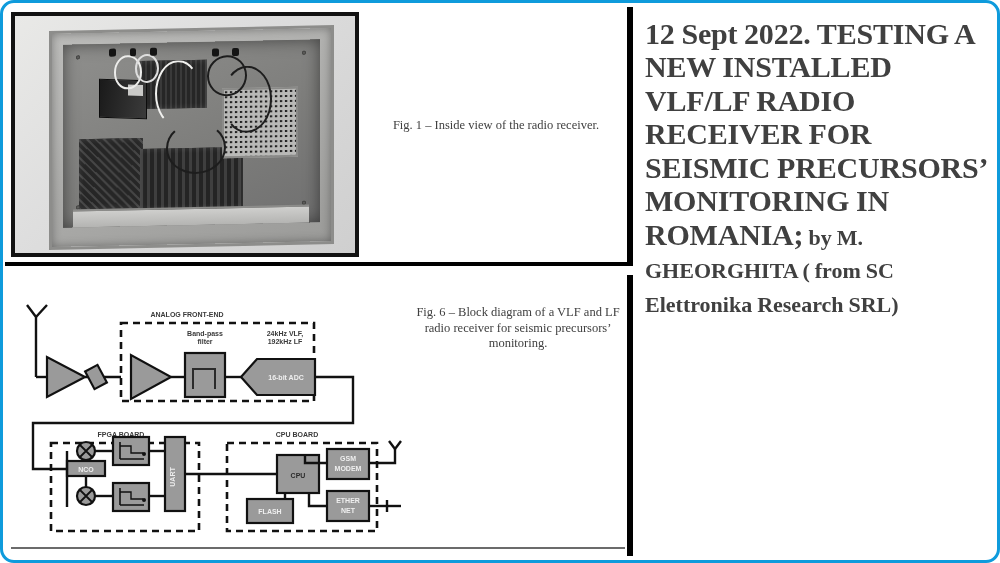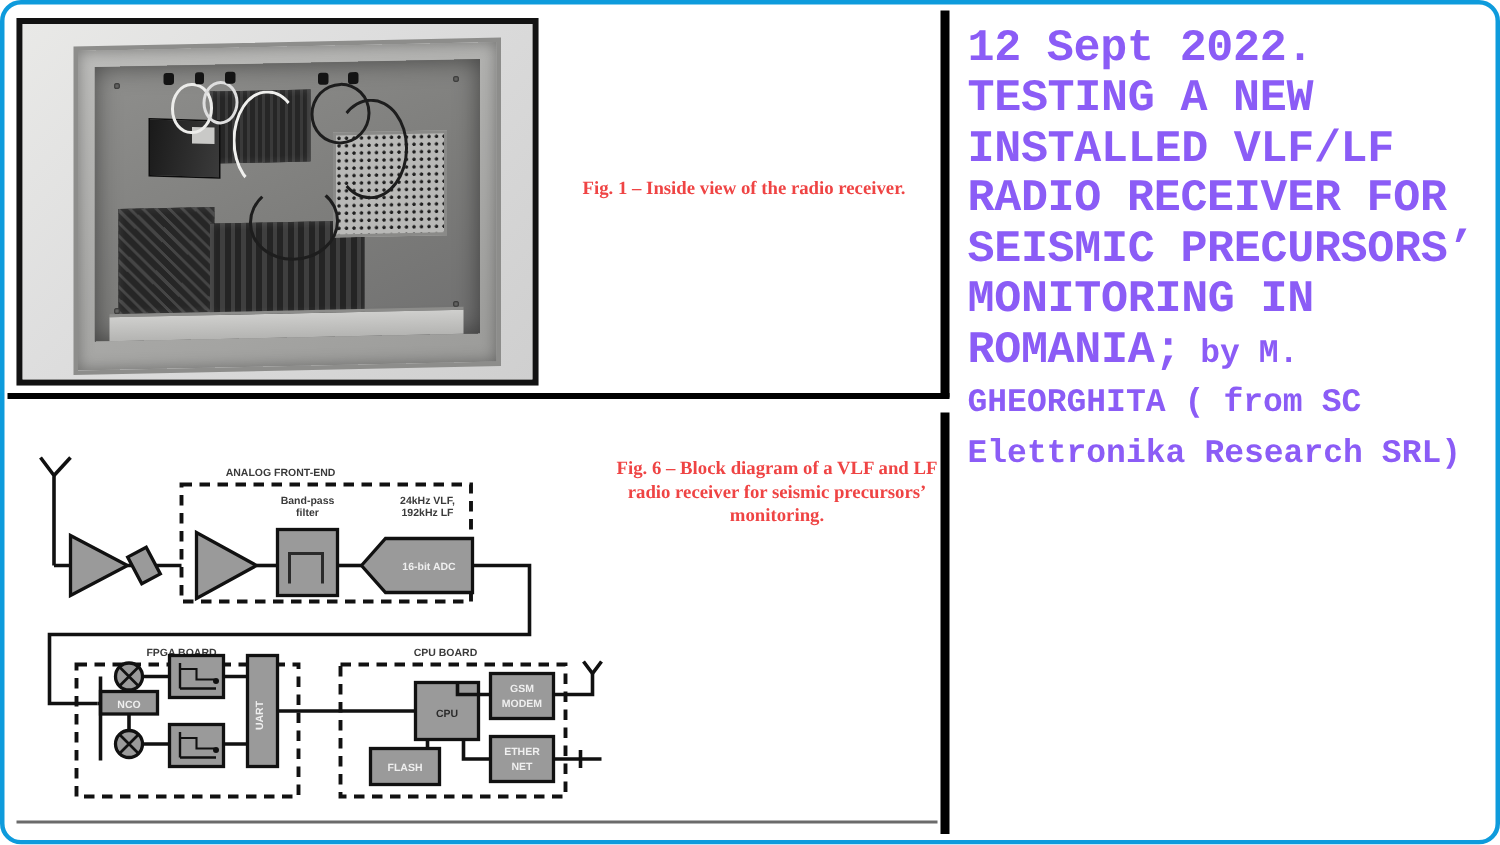--- a/index.html
+++ b/index.html
@@ -171,25 +171,24 @@
     left: 4%; bottom: 0%;
     width: 92%; height: 9%;
     background: linear-gradient(180deg,#cfcfcd,#b4b4b2);
     border-top: 2px solid #8c8c8a;
   }
 
   
   .caption {
     position: absolute;
     font-family: "Liberation Serif", serif;
-    color: #ef4444;
+    color: #404040;
     font-size: 12.5px;
     line-height: 1.25;
     text-align: center;
-    font-weight: bold;
   }
   #fig1-caption {
     left: 368px; top: 115px;
     width: 250px;
   }
   #fig2-caption {
     left: 408px; top: 302px;
     width: 214px;
   }
 
@@ -204,22 +203,22 @@
   
   #title-panel {
     position: absolute;
     left: 638px; top: 6px;
     width: 356px; height: 548px;
     padding: 8px 4px 0 4px;
     box-sizing: border-box;
   }
   #title-text {
     margin: 0;
-    color: #8b5cf6;
-    font-family: Liberation Mono, monospace;
+    color: #404040;
+    font-family: Liberation Serif, serif;
     font-size: 30px;
     font-weight: 700;
     line-height: 1.115;
     letter-spacing: -0.2px;
     word-spacing: -0.5px;
   }
   #title-text .byline {
     font-size: 22px;
     font-weight: 700;
     letter-spacing: 0;

